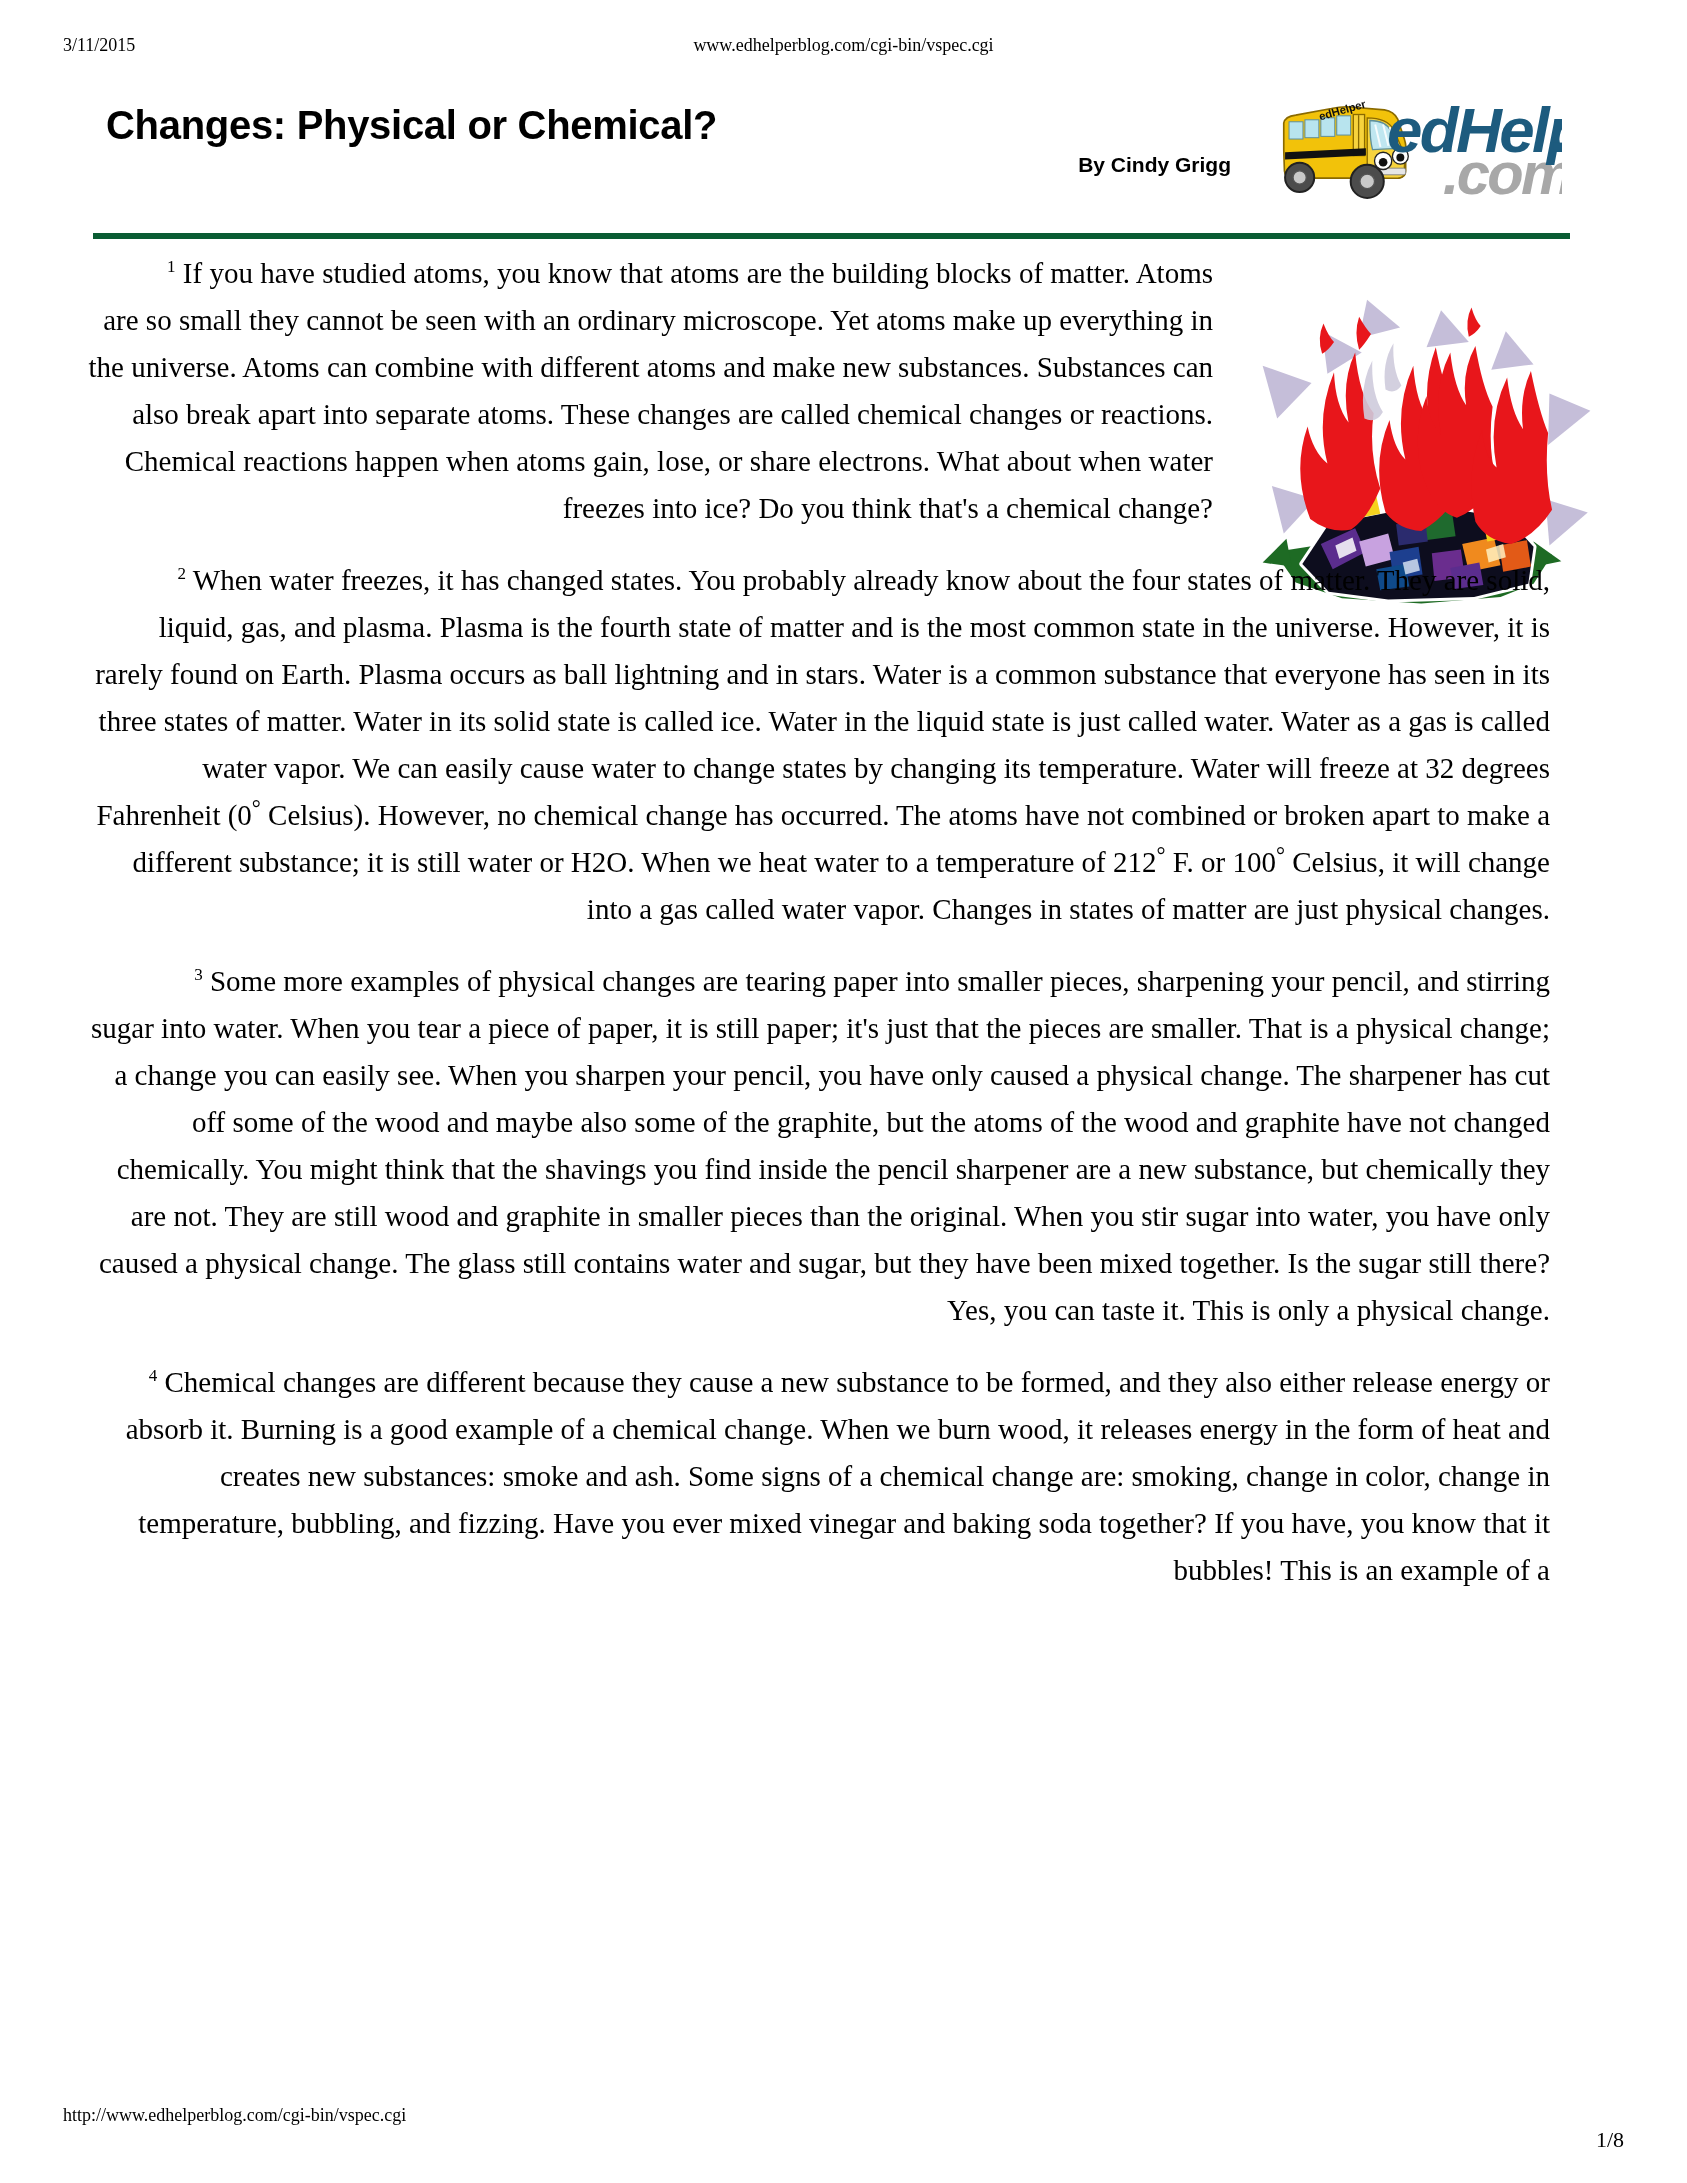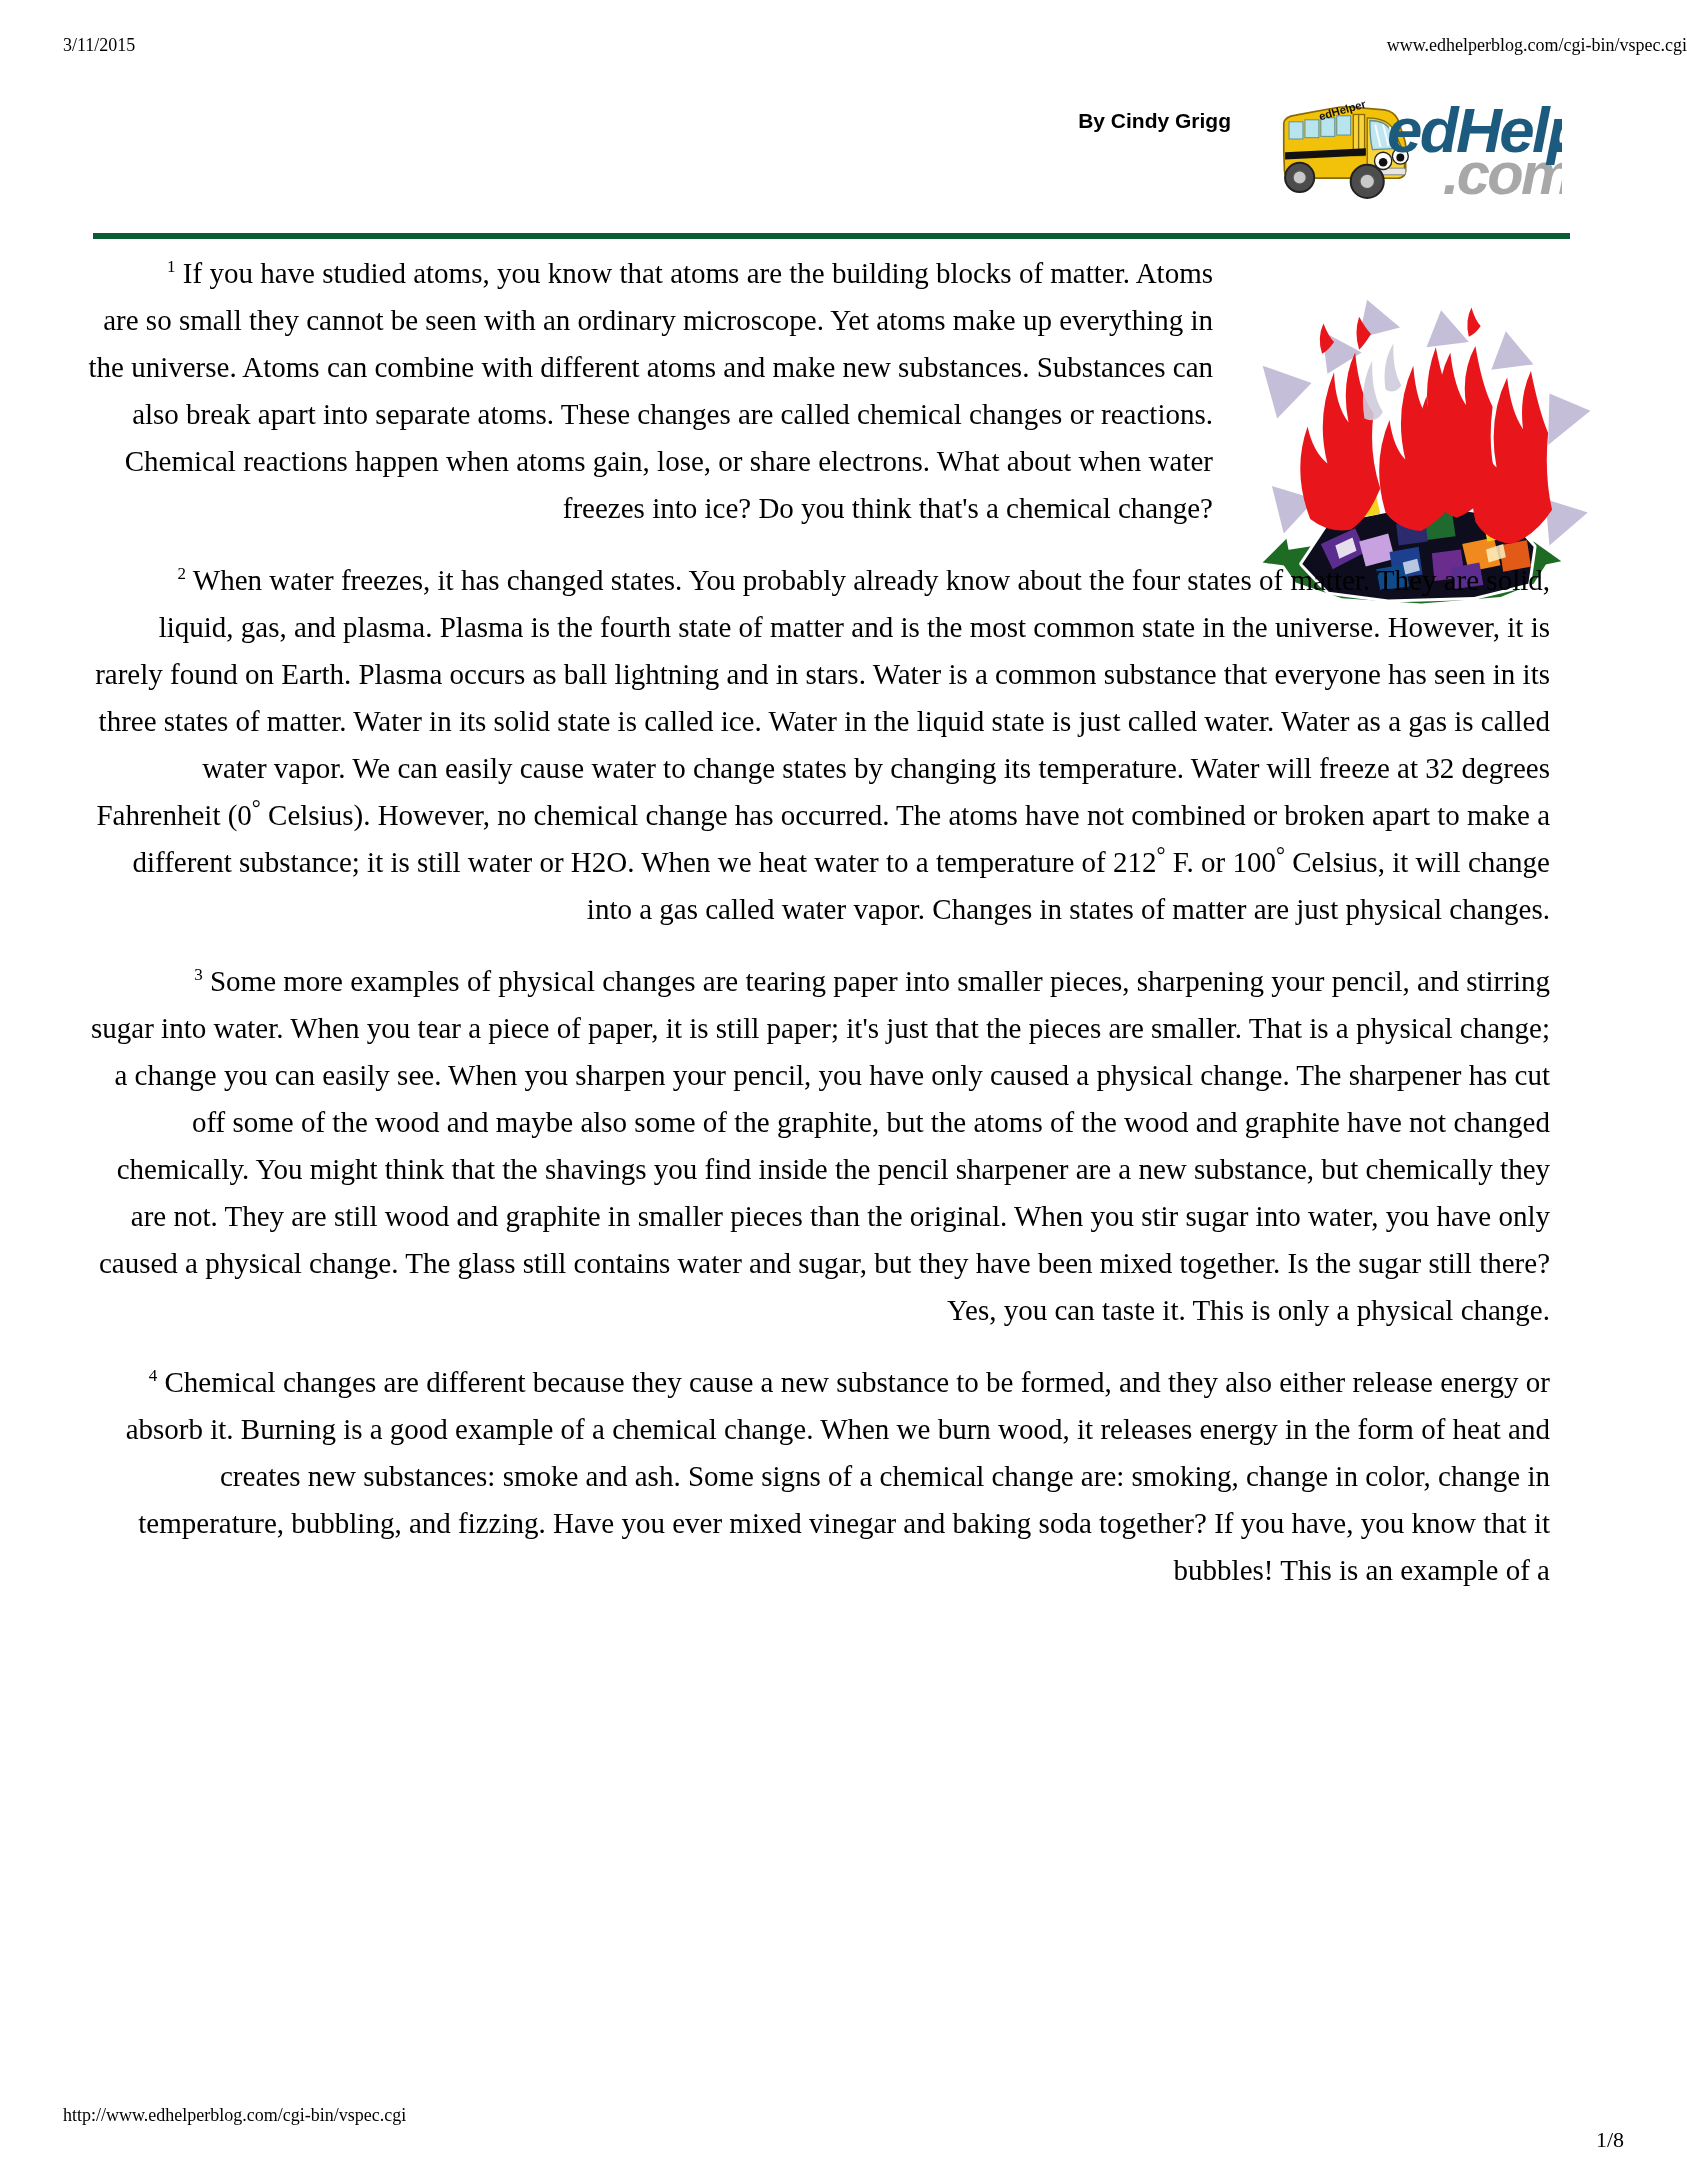--- a/index.html
+++ b/index.html
@@ -30,21 +30,21 @@
     top: 0;
     font-size: 18px;
     line-height: 22.5px;
     white-space: nowrap;
   }
   .print-header .ph-url {
     position: absolute;
     left: 0;
     top: 0;
     width: 1687px;
-    text-align: right;
+    text-align: center;
     font-size: 18px;
     line-height: 22.5px;
   }
 
   
   .title-block {
     position: absolute;
     left: 106px;
     top: 103px;
     width: 1125px;
@@ -152,20 +152,21 @@
 </style>
 </head>
 <body>
 
 <div class="print-header">
   <div class="ph-date">3/11/2015</div>
   <div class="ph-url">www.edhelperblog.com/cgi-bin/vspec.cgi</div>
 </div>
 
 <div class="title-block">
+  <h1 class="doc-title">Changes: Physical or Chemical?</h1>
   <div class="doc-author">By Cindy Grigg</div>
 </div>
 
 <div class="logo-wrap">
   <svg width="318" height="126" viewBox="0 0 480 190">
 
     <text x="300" y="175" font-family="Liberation Sans, sans-serif" font-size="90" font-weight="bold" font-style="italic" fill="#a8a8a8" letter-spacing="-4">.com</text>
 
     <g>
 

